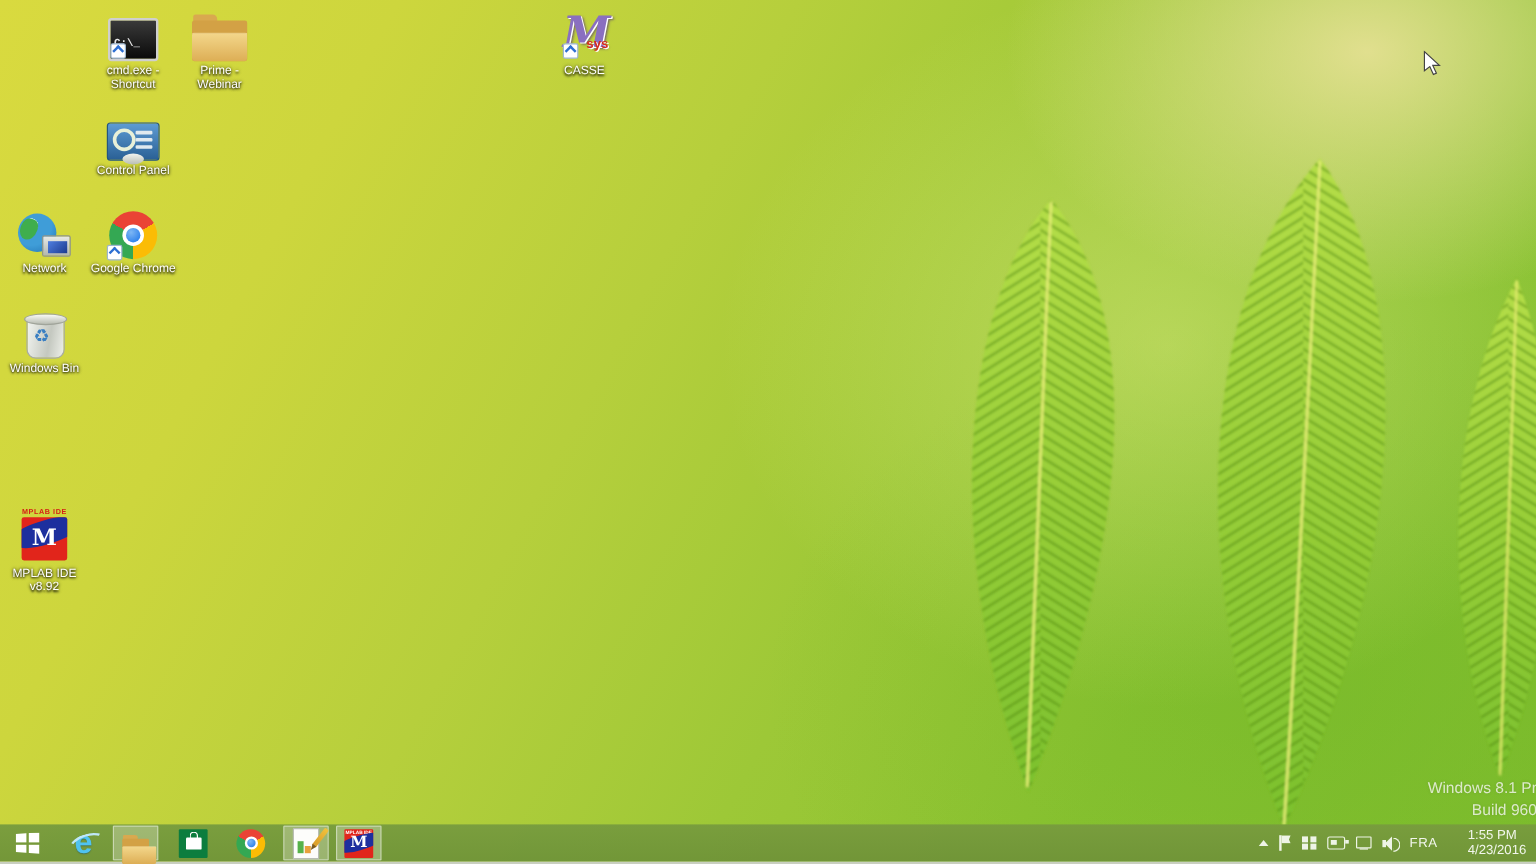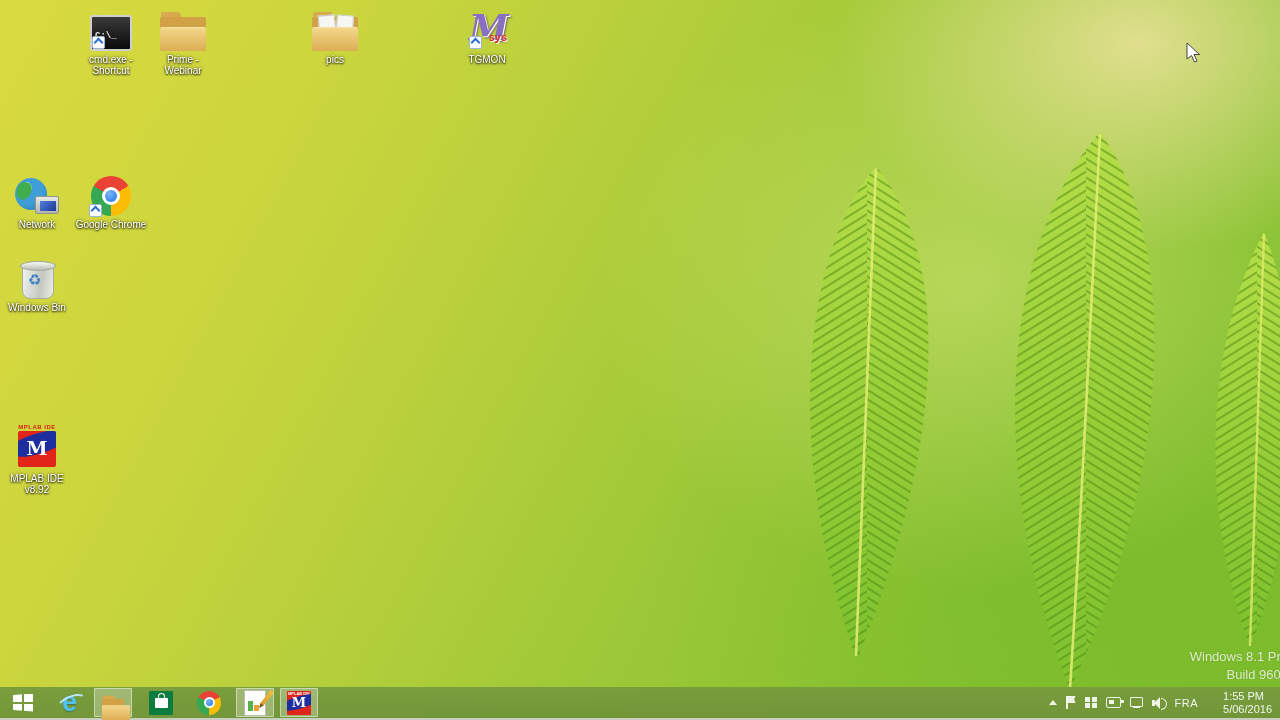--- a/index.html
+++ b/index.html
@@ -209,46 +209,46 @@
     <div class="art">
         <div class="folder">
       <i class="tab"></i>
           <i class="back"></i>
           <i class="front"></i>
         </div>
       </div>
     <div class="lbl">Prime - Webinar</div>
   </div>
 
-  <div class="tile" style="left:299px;top:5px">
-    <div class="art">
-        <div class="folder">
-      <i class="tab"></i>
-          <i class="back"></i>
-          <i class="sheet"></i>
-          <i class="sheet s2"></i>
-          <i class="front"></i>
-        </div>
-      </div>
-    <div class="lbl">pics</div>
-  </div>
 
 
   <div class="tile" style="left:451px;top:5px">
     <div class="art">
         <div class="msysicon">
       <span class="m">M</span>
       <span class="sys">sys</span>
       <span class="shortcut" style="left:4px;bottom:2px"></span>
         </div>
       </div>
-    <div class="lbl">TGMON</div>
-  </div>
-
-
+    <div class="lbl">CASSE</div>
+  </div>
+
+
+  <div class="tile" style="left:75px;top:88px">
+    <div class="art">
+        <div class="cplicon">
+      <i class="ring"></i>
+          <i class="b1"></i>
+          <i class="b2"></i>
+          <i class="b3"></i>
+          <i class="oval"></i>
+        </div>
+      </div>
+    <div class="lbl">Control Panel</div>
+  </div>
 
   <div class="tile" style="left:1px;top:170px">
     <div class="art">
         <div class="neticon">
       <i class="globe"></i>
           <i class="land"></i>
           <i class="mon"></i>
           <i class="scr"></i>
         </div>
       </div>
@@ -364,17 +364,17 @@
           <i class="st"></i>
         </div>
       <div class="vol">
           <i class="sp"></i>
           <i class="cone"></i>
           <i class="w"></i>
         </div>
       <div class="lang">FRA</div>
       <div class="clock">
         <div>1:55 PM</div>
-        <div>5/06/2016</div>
+        <div>4/23/2016</div>
       </div>
     </div>
   </div>
 </div>
 
 </body></html>

